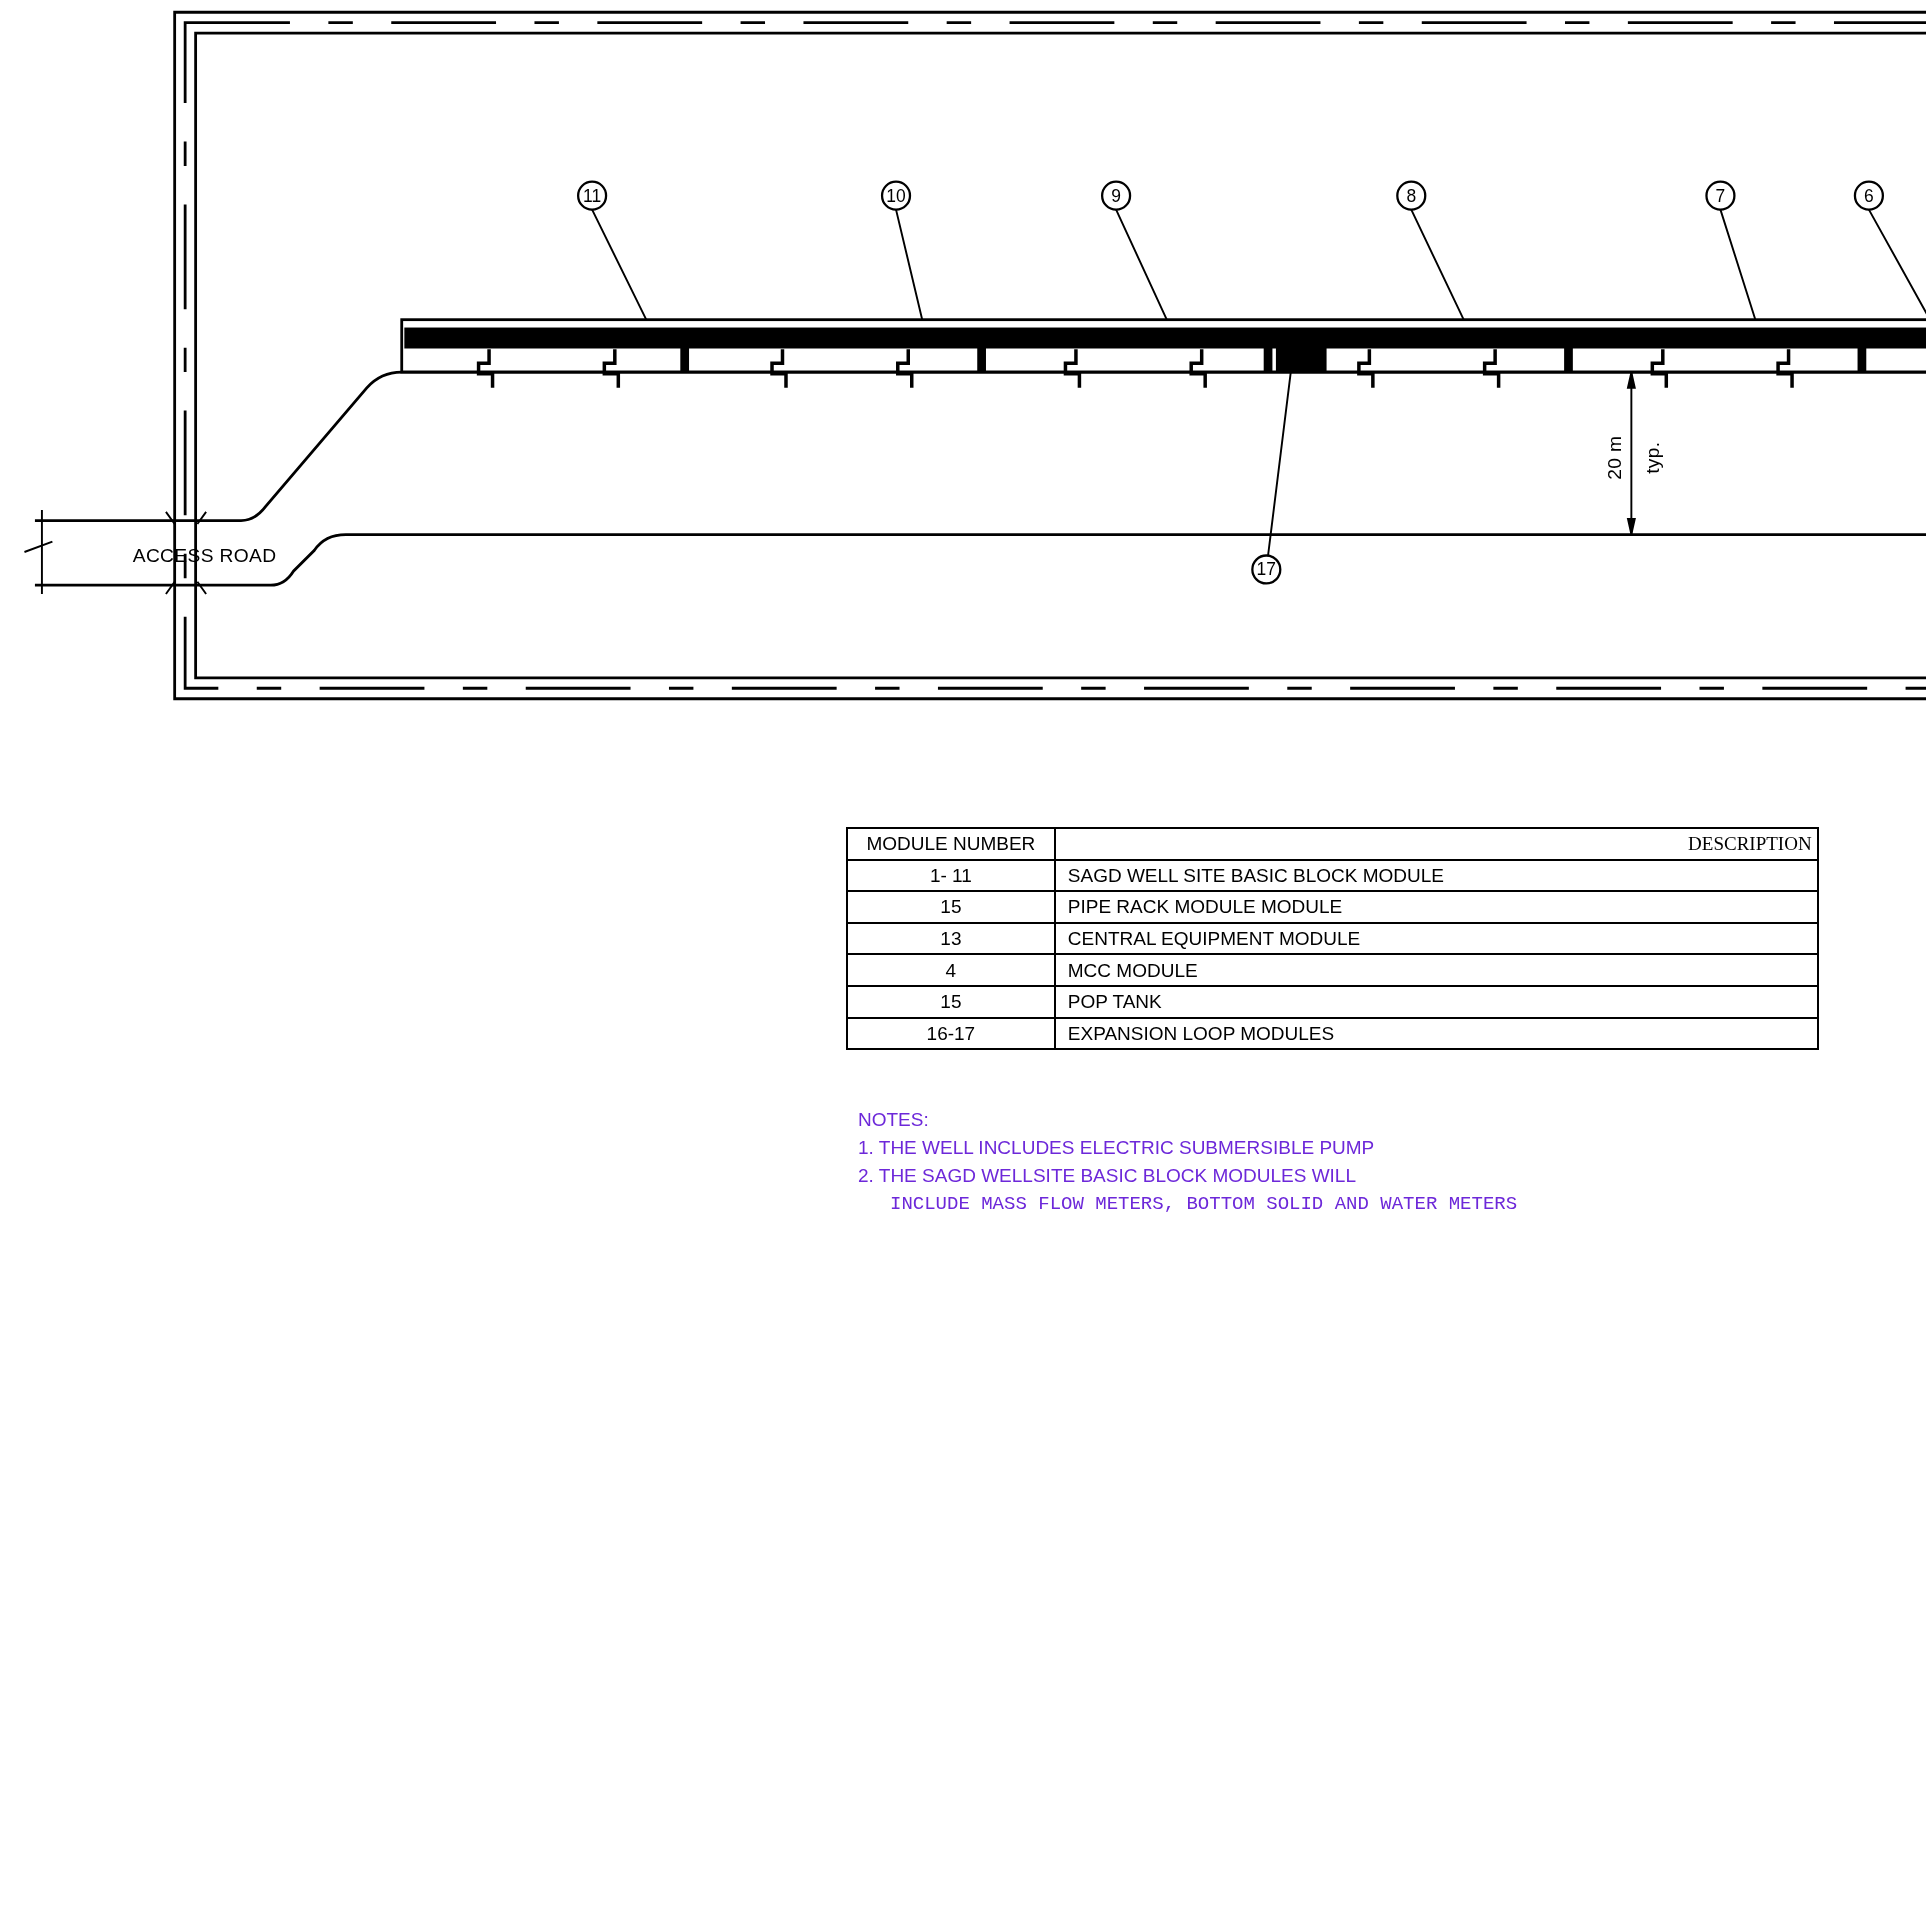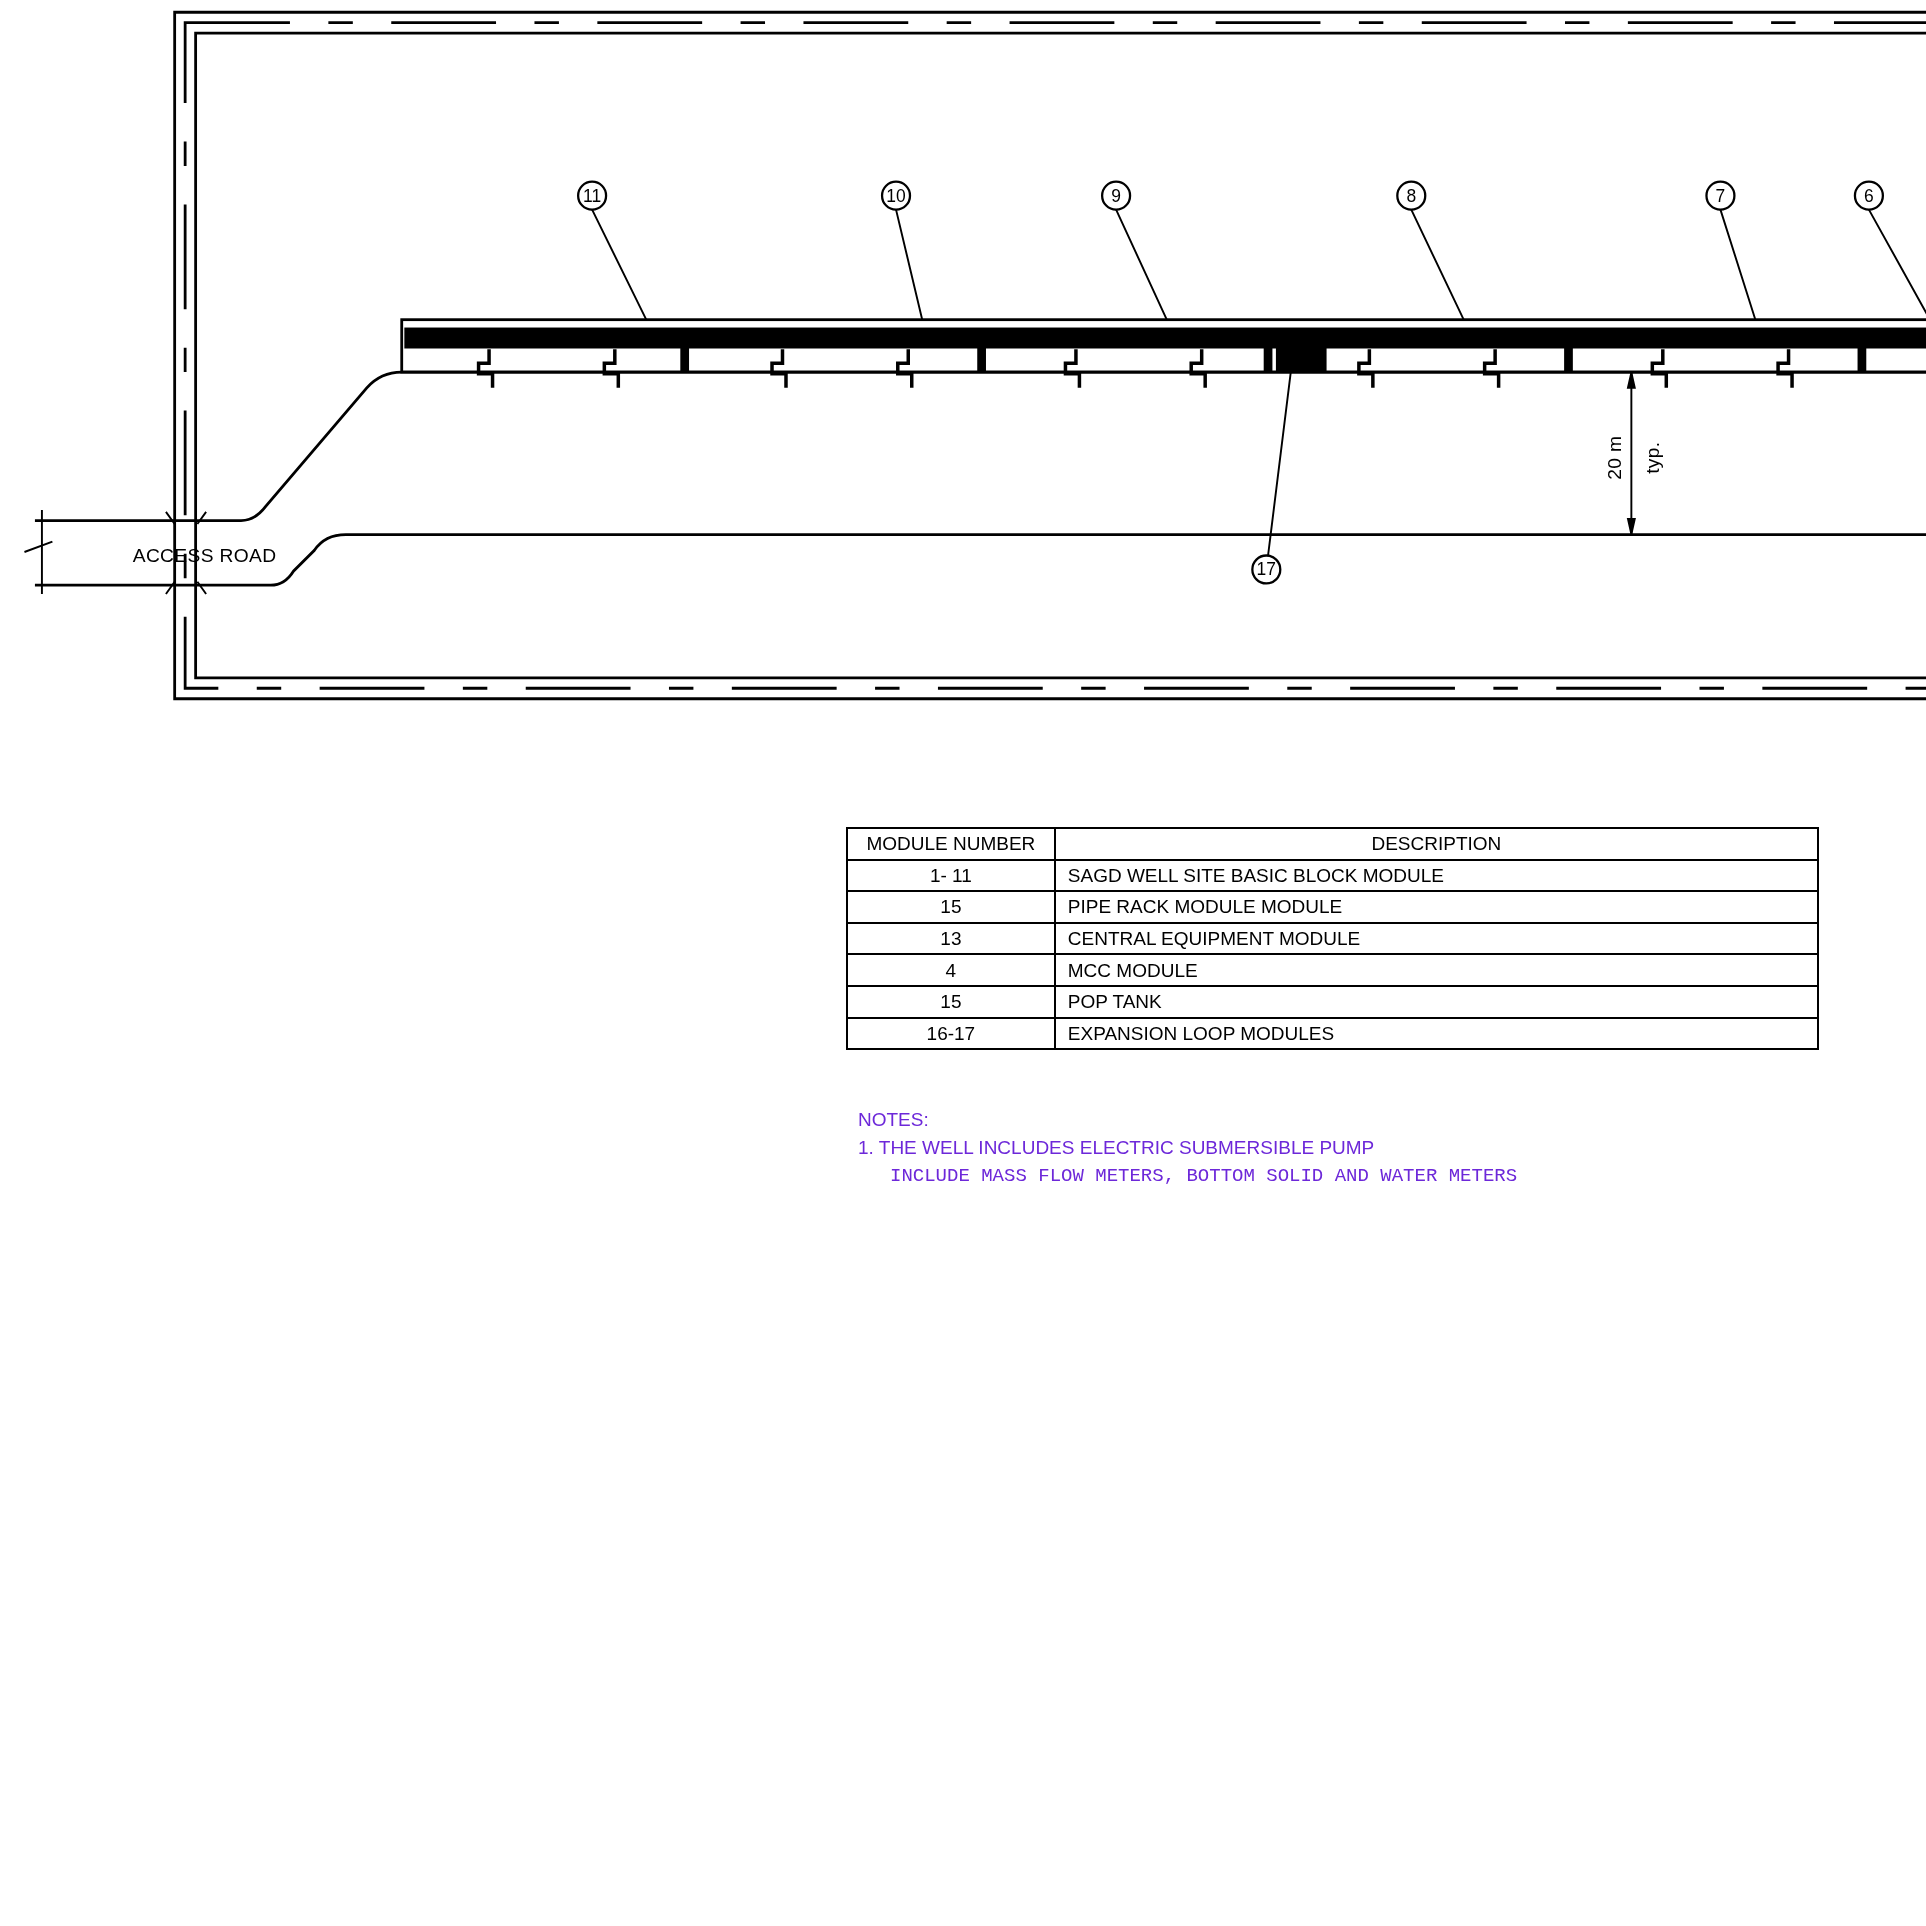--- a/index.html
+++ b/index.html
@@ -9,21 +9,21 @@
   .thin { stroke:#000; fill:none; stroke-width:1.1; }
   .dash { stroke:#000; fill:none; stroke-width:1.6; stroke-dasharray:60 22 14 22; }
   .blk { fill:#000; stroke:#000; }
   .txt { font-family:"Liberation Sans", sans-serif; fill:#000; font-size:11px; letter-spacing:0.2px; }
   .callout circle { fill:#fff; stroke:#000; stroke-width:1.3; }
   .callout text { font-family:"Liberation Sans", sans-serif; font-size:10px; fill:#000; text-anchor:middle; dominant-baseline:central; }
   .tbl { position:absolute; left:846px; top:827px; width:973px; border-collapse:collapse;
          font-family:"Liberation Sans", sans-serif; font-size:19px; color:#000; }
   .tbl th, .tbl td { border:2.3px solid #000; padding:2.3px 5.4px; line-height:25px; font-weight:normal; }
   .tbl th.c1, .tbl td.c1 { width:195px; text-align:center;margin-left:10px; }
-  .tbl th.c2 { text-align:center; }
+  .tbl th.c2 { text-align:right;font-family:Liberation Serif, serif; }
   .tbl td.c2 { text-align:left; padding-left:12px; }
   .notes { position:absolute; left:858px; top:1106px; font-family:"Liberation Sans", sans-serif;
            font-size:19px; line-height:28px; color:#6d28d9; }
   .notes .indent { padding-left:32px;font-family:Liberation Mono, monospace; }
 </style>
 </head>
 <body>
 
 <svg id="drawing" viewBox="0 0 1563 1118" preserveAspectRatio="none" xmlns="http://www.w3.org/2000/svg">
 
@@ -203,15 +203,16 @@
     <tr>
       <td class="c1">16-17</td>
       <td class="c2">EXPANSION LOOP MODULES</td>
     </tr>
   </tbody>
 </table>
 
 <div class="notes">
   <div>NOTES:</div>
   <div>1. THE WELL INCLUDES ELECTRIC SUBMERSIBLE PUMP</div>
+  <div>2. THE SAGD WELLSITE BASIC BLOCK  MODULES WILL</div>
   <div class="indent">INCLUDE MASS FLOW METERS, BOTTOM SOLID AND WATER METERS</div>
 </div>
 
 
 </body></html>

